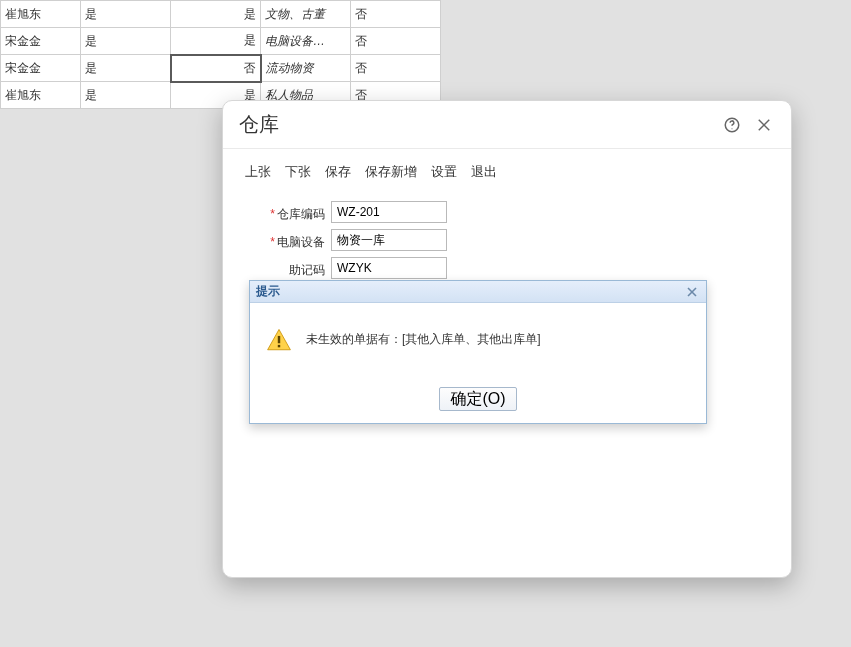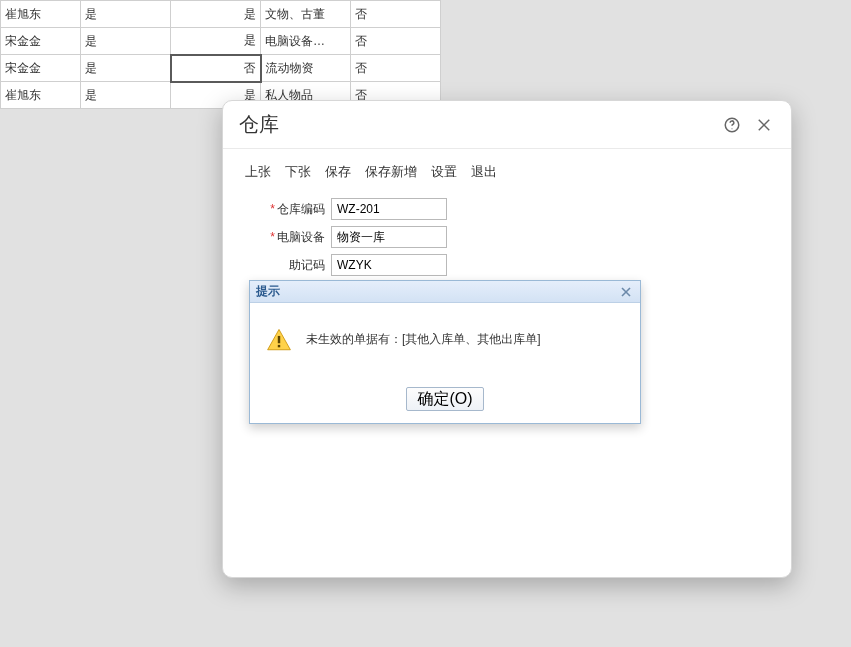--- a/index.html
+++ b/index.html
@@ -23,21 +23,21 @@
     background: #ffffff;
     height: 27px;
     padding: 0 4px;
     font-size: 12px;
     overflow: hidden;
     white-space: nowrap;
   }
   .col0 { width: 80px; }
   .col1 { width: 90px; }
   .col2 { width: 90px; text-align: right; padding-right: 6px; }
-  .col3 { width: 90px; }
+  .col3 { width: 90px; font-style: italic; }
   .col4 { width: 90px; }
   .bg-table td.sel {
     border: 2px solid #5a5a5a;
   }
 
   
   .modal {
     position: absolute;
     left: 222px; top: 100px;
     width: 570px; height: 478px;
@@ -64,42 +64,42 @@
   .modal-toolbar {
     padding: 14px 22px 10px 22px;
     display: flex; gap: 14px;
     font-size: 13px;
   }
   .modal-toolbar span { cursor: pointer; color: #333; }
   .form {
     padding: 4px 22px;
   }
   .form-row {
-    display: flex; align-items: center;
+    display: flex; align-items: flex-end;
     height: 28px;
   }
   .form-row .lbl {
     width: 86px; text-align: right;
     padding-right: 6px;
     font-size: 12px; color: #333;
   }
   .form-row .req { color: #d33; margin-right: 2px; }
   .form-row input {
     width: 116px; height: 22px;
     border: 1px solid #b9b9b9;
     padding: 0 5px;
     font-size: 12px;
     font-family: inherit;
   }
 
   
   .alert {
     position: absolute;
     left: 249px; top: 280px;
-    width: 392px; height: 144px;
+    width: 458px; height: 144px;
     background: #fff;
     border: 1px solid #9ab9d6;
     box-shadow: 0 4px 10px rgba(0,0,0,0.2);
   }
   .alert-hdr {
     height: 22px;
     background: linear-gradient(#e5eefb, #d3e2f4);
     border-bottom: 1px solid #bcd0e6;
     display: flex; align-items: center;
     padding: 0 6px;

